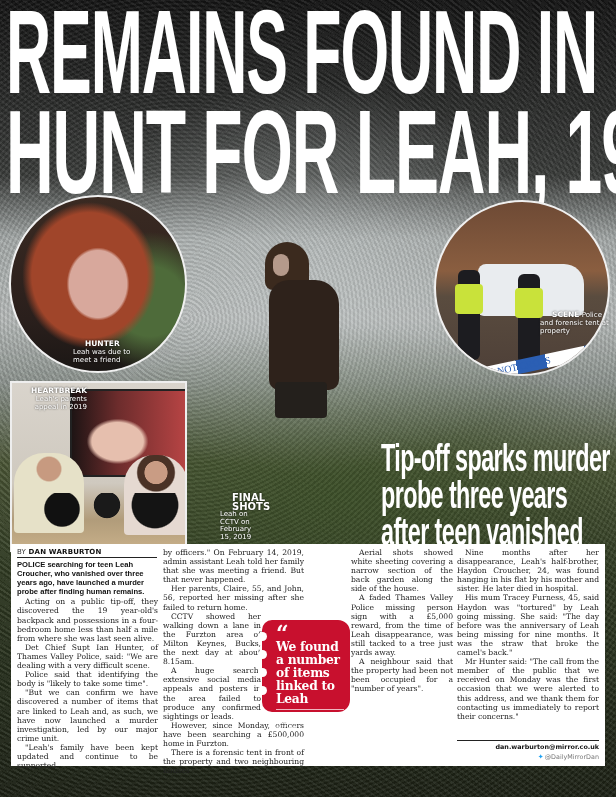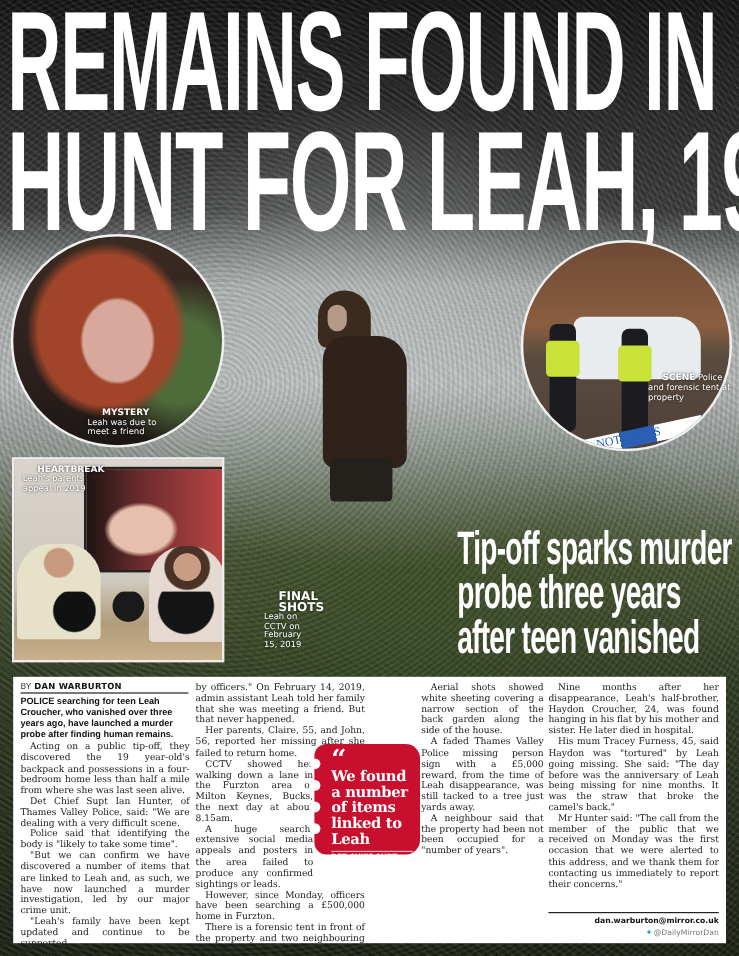--- a/index.html
+++ b/index.html
@@ -89,21 +89,21 @@
       transform: rotate(-12deg);
       font-family: "Liberation Serif", serif; font-size: 10px; color: #2b5fb4; line-height: 14px; padding-left: 20px;
     }
     .caption {
       position: absolute; font-family: "DejaVu Sans", sans-serif; color: #ffffff;
       font-size: 7px; line-height: 8px; text-shadow: 0 0 2px rgba(0,0,0,0.8);
     }
     .caption b { font-weight: 700; font-size: 7.5px; padding-left: 12px; }
     .cap-mystery { left: 73px; top: 340px; }
     .cap-scene { left: 540px; top: 311px; }
-    .cap-heartbreak { left: 19px; top: 387px; }
+    .cap-heartbreak { left: 19px; top: 387px; text-align: right; }
     .cap-final { left: 220px; top: 493px; font-size: 7px; line-height: 7.5px; }
     .cap-final b { font-size: 10px; line-height: 9px; display: block; }
 
     
     .photo-heartbreak {
       position: absolute; left: 10px; top: 381px; width: 177px; height: 171px;
       border: 2px solid #eeeeee; overflow: hidden;
       background: linear-gradient(180deg, #d9d4cc 0%, #cfc9bf 60%, #b19c7a 82%, #c8b08a 100%);
     }
     .photo-heartbreak .screen {
@@ -134,21 +134,21 @@
       position: absolute; left: 381px; top: 439px; width: 240px;
       font-family: "Liberation Sans", sans-serif; color: #ffffff;
       font-size: 39px; line-height: 37px; letter-spacing: -1px;
     }
     .subhead span {
       display: block; white-space: nowrap; transform: scaleX(0.6); transform-origin: left top;
     }
 
     
     .article {
-      position: absolute; left: 11px; top: 564px; width: 594px; height: 222px;
+      position: absolute; left: 11px; top: 544px; width: 594px; height: 222px;
       background: #ffffff; padding: 4px 6px 0 6px;
       color: #222222;
     }
     .byline {
       position: absolute; left: 6px; top: 4px;
       font-family: "DejaVu Sans", sans-serif; font-size: 7px; color: #333; letter-spacing: 0.2px;
     }
     .byline b { font-weight: 700; color: #111; }
     .byline-rule { position: absolute; left: 6px; top: 13px; width: 140px; height: 1px; background: #222; }
     .col {
@@ -210,21 +210,21 @@
   <div class="legs"></div>
 </div>
 
 <h1 class="headline">
   <span class="line line1">REMAINS FOUND IN</span>
   <span class="line line2">HUNT FOR LEAH, 19</span>
 </h1>
 
 <div class="circle circle-mystery"></div>
 <div class="caption cap-mystery">
-  <b>MYSTERY</b><br>
+  <b>HUNTER</b><br>
   <span style="display:inline-block;width:64px;">Leah was due to meet a friend</span>
 </div>
 
 <div class="circle circle-scene">
   <div class="van"></div>
   <div class="officer o1"></div>
   <div class="officer o2"></div>
   <div class="tape">NOT CROSS</div>
 </div>
 <div class="caption cap-scene">

